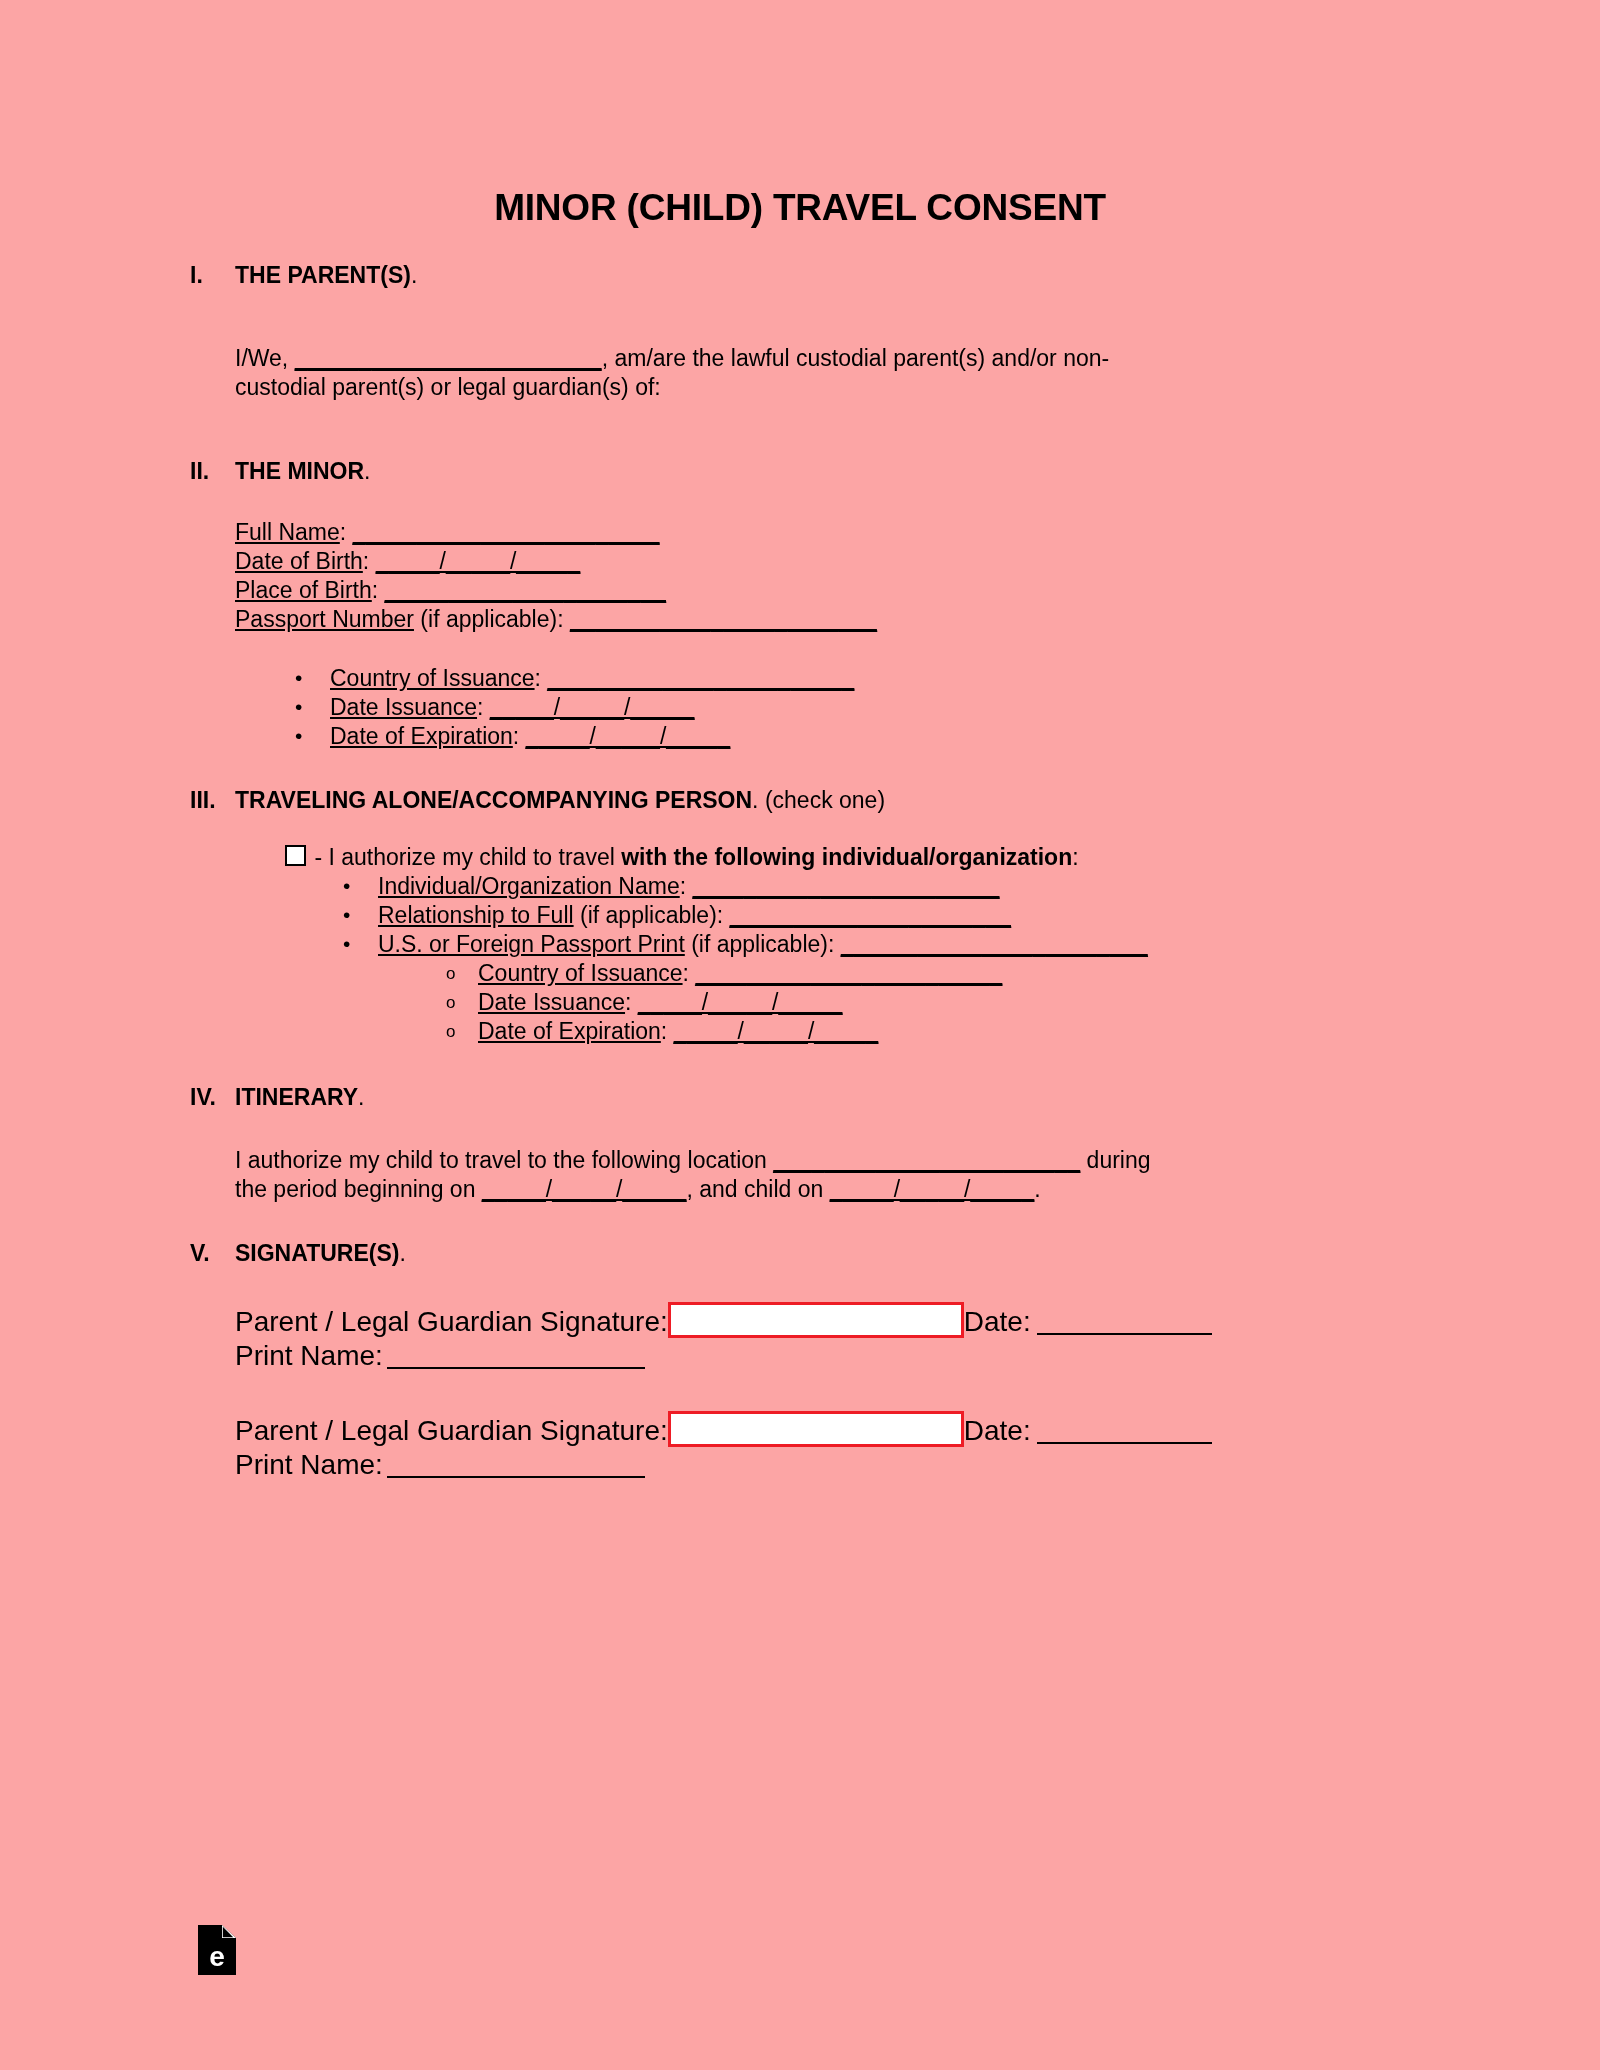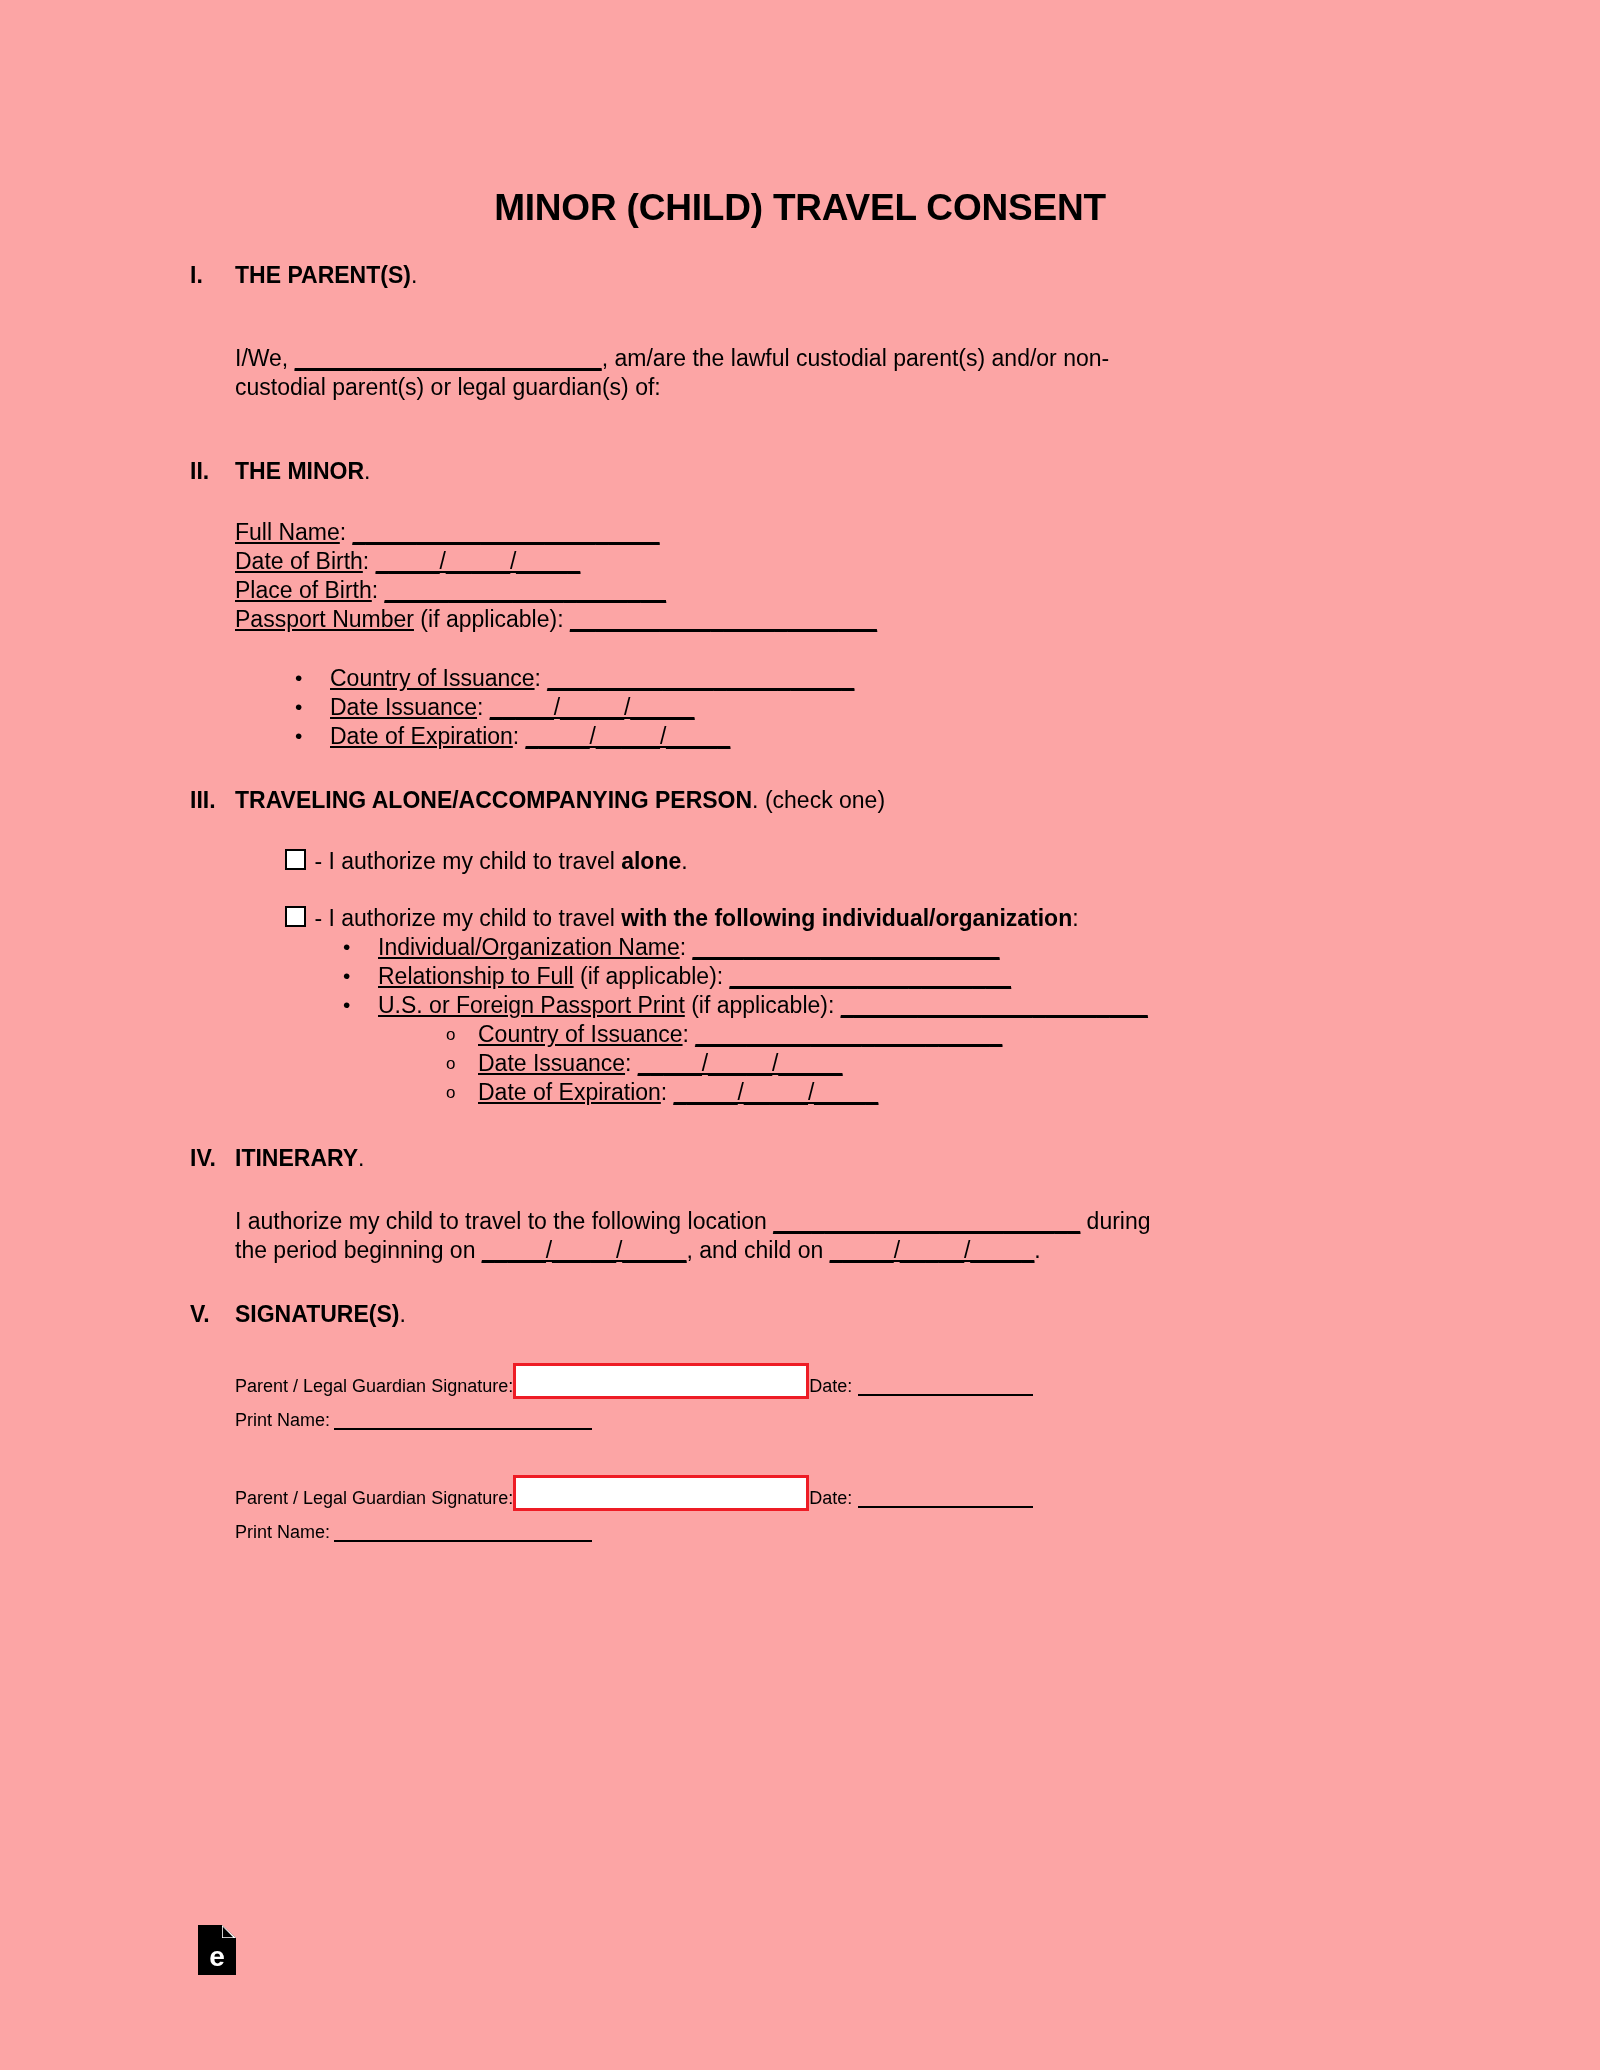--- a/index.html
+++ b/index.html
@@ -124,21 +124,21 @@
     height: 17px;
     border: 2px solid #000;
     vertical-align: -1px;
     margin-right: 2px;
     background: #fff;
   }
 
   
   .sig-row {
     position: relative;
-    font-size: 18px;
+    font-size: 28px;
     line-height: 34px;
     white-space: nowrap;
   }
   .sig-box {
     display: inline-block;
     width: 290px;
     height: 30px;
     border: 3px solid #ee1c25;
     vertical-align: -7px;
     background: #fff;
@@ -222,23 +222,20 @@
         </li>
       </ul>
     </div>
 
     <div class="section" style="margin-top:34px;">
       <div class="sec-head">
         <span class="sec-num">III.</span>
         <span>TRAVELING ALONE/ACCOMPANYING PERSON</span><span class="reg">.</span><span class="reg"> (check one)</span>
       </div>
 
-      <p class="checkline" style="margin-top:32px; padding-left:50px;">
-        <span class="cbox"></span><span> - I authorize my child to travel </span><span class="b">alone</span><span>.</span>
-      </p>
 
       <p class="checkline" style="margin-top:28px; padding-left:50px;">
         <span class="cbox"></span><span> - I authorize my child to travel </span><span class="b">with the following individual/organization</span><span>:</span>
       </p>
 
       <ul class="lvl1" style="padding-left:100px;">
         <li>
           <span class="u">Individual/Organization Name</span><span>: </span><span class="blank-line">________________________</span>
         </li>
         <li>

